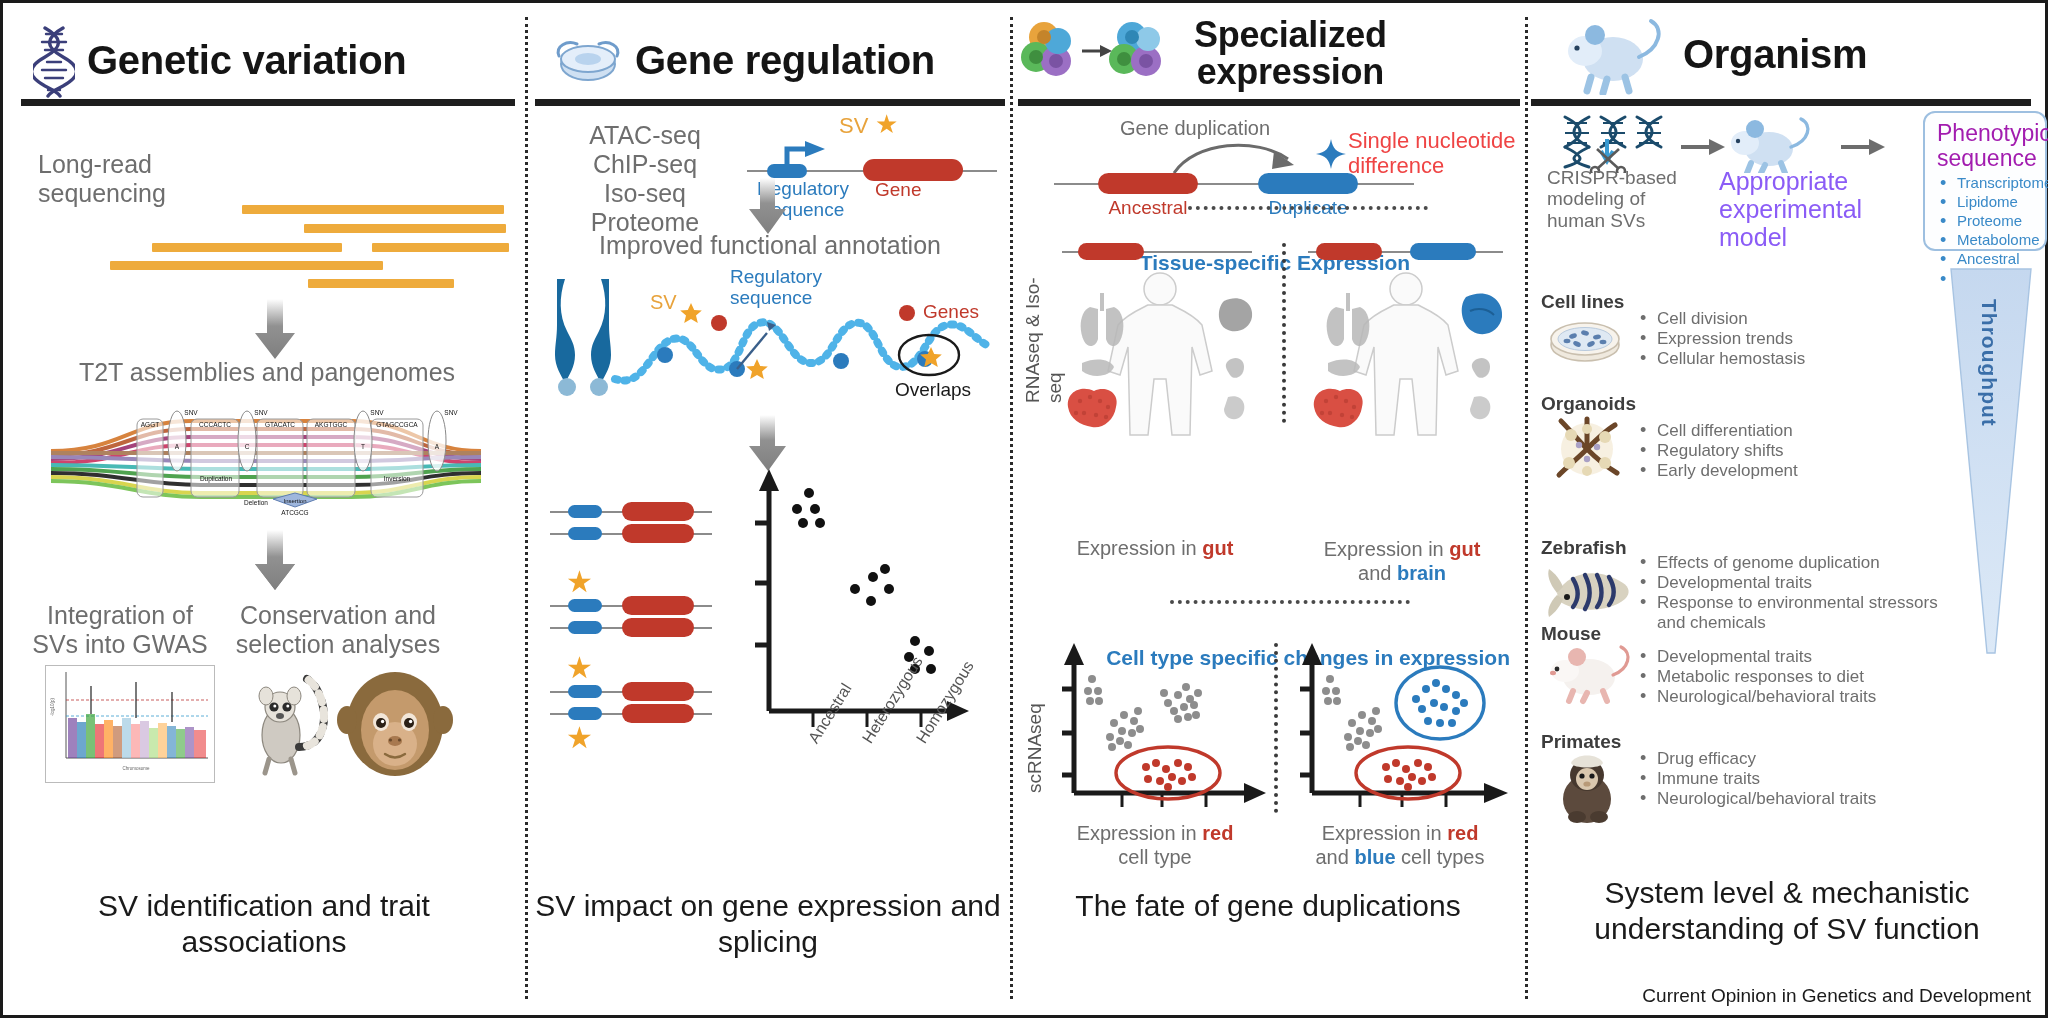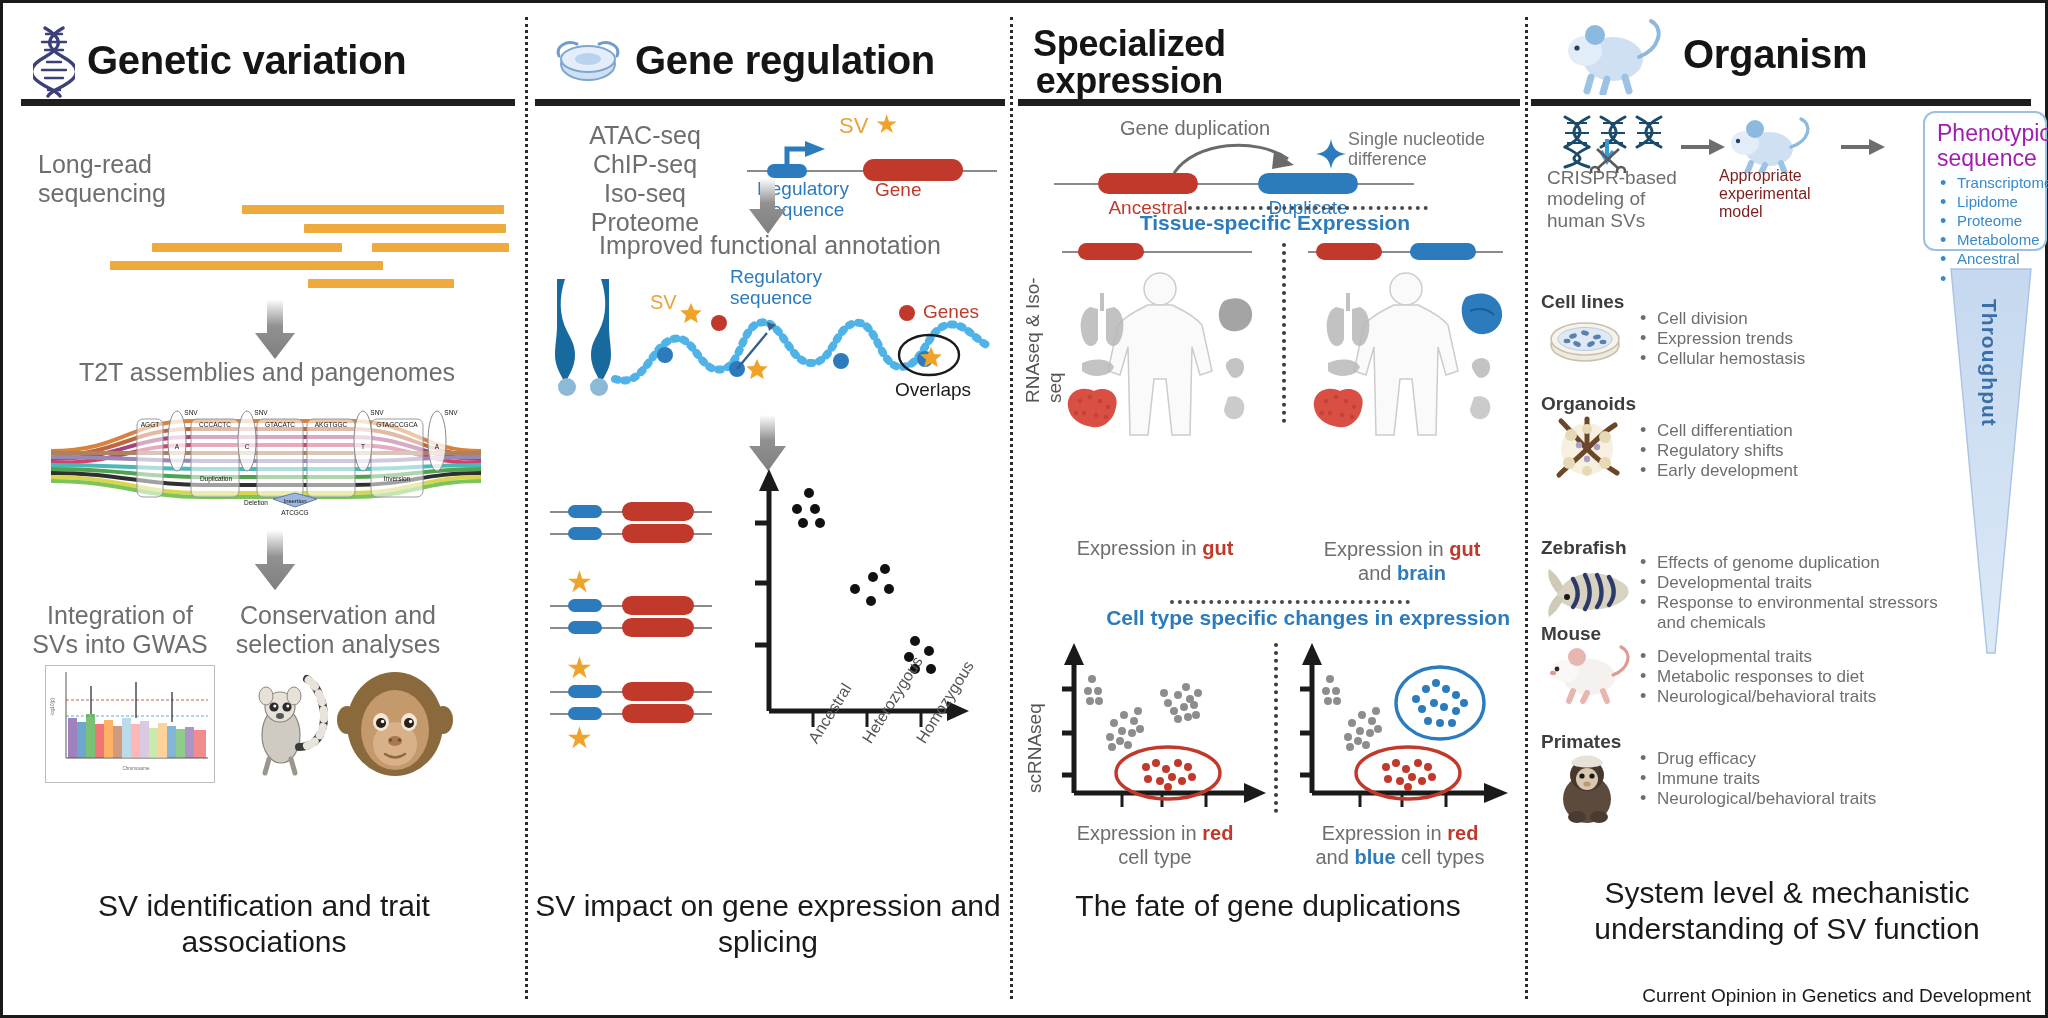--- a/index.html
+++ b/index.html
@@ -28,21 +28,21 @@
   }
   .panel-title.two-line { font-size: 36px; text-align: center; }
   .header-rule {
     position: absolute; height: 7px; background: #1e1e1e;
   }
   .step-label { color: #6e6e6e; font-size: 25px; line-height: 1.16; }
   .bottom-caption {
     position: absolute; text-align: center; font-size: 30px;
     color: #1a1a1a; line-height: 1.2;
   }
-  .blue-head { color: #2b7bbd; font-weight: bold; }
+  .blue-head { color: #2b7bbd; font-weight: bold; margin-top: 40px; }
 
   
   .down-arrow { position: absolute; }
   .dotted-sep {
     position: absolute; border-top: 4px dotted #4a4a4a; height: 0;
   }
   .v-dotted { position: absolute; border-left: 4px dotted #3a3a3a; width: 0; }
 
   
   .read { position: absolute; height: 9px; background: #eeab3c; border-radius: 1px; }
@@ -473,21 +473,21 @@
       <div class="xlab-rot" style="left:72px;top:272px;">Ancestral</div>
       <div class="xlab-rot" style="left:126px;top:272px;">Heterozygous</div>
       <div class="xlab-rot" style="left:180px;top:272px;">Homozygous</div>
     </div>
 
     <div class="bottom-caption" style="left:8px;top:885px;width:470px;">SV impact on gene expression and splicing</div>
   </div>
 
   <div class="panel" style="left:1007px;width:515px;">
 
-    <div class="panel-header" style="left:19px;top:10px;flex-direction:column;">
+    <div class="panel-header" style="left:8px;top:10px;">
       <svg width="160" height="76" viewBox="0 0 160 76">
         <g>
           <circle cx="26" cy="22" r="15" fill="#e8a33c"></circle>
           <circle cx="18" cy="42" r="15" fill="#5ab85a"></circle>
           <circle cx="38" cy="46" r="15" fill="#9b6fc4"></circle>
           <circle cx="40" cy="26" r="13" fill="#4ea8d8"></circle>
           <circle cx="26" cy="22" r="7" fill="#c4842a"></circle>
           <circle cx="18" cy="42" r="7" fill="#3f8f3f"></circle>
           <circle cx="38" cy="46" r="7" fill="#7a53a3"></circle>
         </g>
@@ -510,21 +510,21 @@
     </div>
 
     <div class="header-rule" style="left:8px;width:502px;top:96px;"></div>
 
     <div style="position:absolute;left:20px;top:108px;width:480px;height:96px;">
       <div style="position:absolute;left:90px;top:6px;font-size:20px;color:#6e6e6e;">Gene duplication</div>
       <svg style="position:absolute;left:140px;top:26px;" width="140" height="42" viewBox="0 0 140 42">
         <path d="M4 36 C26 4 86 0 118 22" fill="none" stroke="#6b6b6b" stroke-width="3"></path>
         <path d="M104 14 L124 28 L102 32 Z" fill="#6b6b6b"></path>
       </svg>
-      <div style="position:absolute;left:318px;top:18px;width:168px;font-size:18px;color:#737373;line-height:1.12;">
+      <div style="position:absolute;left:318px;top:18px;width:168px;font-size:22px;color:#ef4444;line-height:1.12;">
         <div>Single nucleotide</div>
         <div>difference</div>
       </div>
       <svg style="position:absolute;left:286px;top:28px;" width="30" height="30" viewBox="0 0 30 30">
         <path d="M15 0 C17 10 20 13 30 15 C20 17 17 20 15 30 C13 20 10 17 0 15 C10 13 13 10 15 0 Z" fill="#2b7bbd"></path>
       </svg>
       <div class="gene-line" style="left:24px;top:72px;width:360px;"></div>
       <div class="gene-box gene-red" style="left:68px;top:62px;width:100px;height:21px;"></div>
       <div class="gene-box gene-blue" style="left:228px;top:62px;width:100px;height:21px;"></div>
       <div style="position:absolute;left:68px;top:86px;width:100px;text-align:center;font-size:19px;color:#c0392b;">Ancestral</div>
@@ -824,21 +824,21 @@
         <path d="M0 8 H28 V2 L44 10 L28 18 V12 H0 Z" fill="#6d6d6d"></path>
       </svg>
       <svg style="position:absolute;left:184px;top:6px;" width="92" height="58" viewBox="0 0 92 58">
         <ellipse cx="44" cy="34" rx="24" ry="17" fill="#cfe0f2"></ellipse>
         <ellipse cx="20" cy="28" rx="14" ry="12" fill="#e2edf9"></ellipse>
         <circle cx="30" cy="14" r="9" fill="#8cb9e0"></circle>
         <circle cx="13" cy="26" r="2.2" fill="#25415e"></circle>
         <path d="M66 32 C84 26 88 10 76 4" fill="none" stroke="#8cb9e0" stroke-width="3.4" stroke-linecap="round"></path>
         <path d="M26 48 L22 58 M40 50 L36 58 M56 48 L60 58" stroke="#9cc3e4" stroke-width="6" stroke-linecap="round"></path>
       </svg>
-      <div style="position:absolute;left:178px;top:58px;width:124px;font-size:16px;color:#7f1d1d;line-height:1.12;">
+      <div style="position:absolute;left:178px;top:58px;width:124px;font-size:25px;color:#8b5cf6;line-height:1.12;">
         <div>Appropriate</div>
         <div>experimental</div>
         <div>model</div>
       </div>
       <svg style="position:absolute;left:300px;top:28px;" width="44" height="20" viewBox="0 0 44 20">
         <path d="M0 8 H28 V2 L44 10 L28 18 V12 H0 Z" fill="#6d6d6d"></path>
       </svg>
     </div>
 
     <div class="pheno-box" style="left:398px;top:108px;width:124px;height:140px;">

